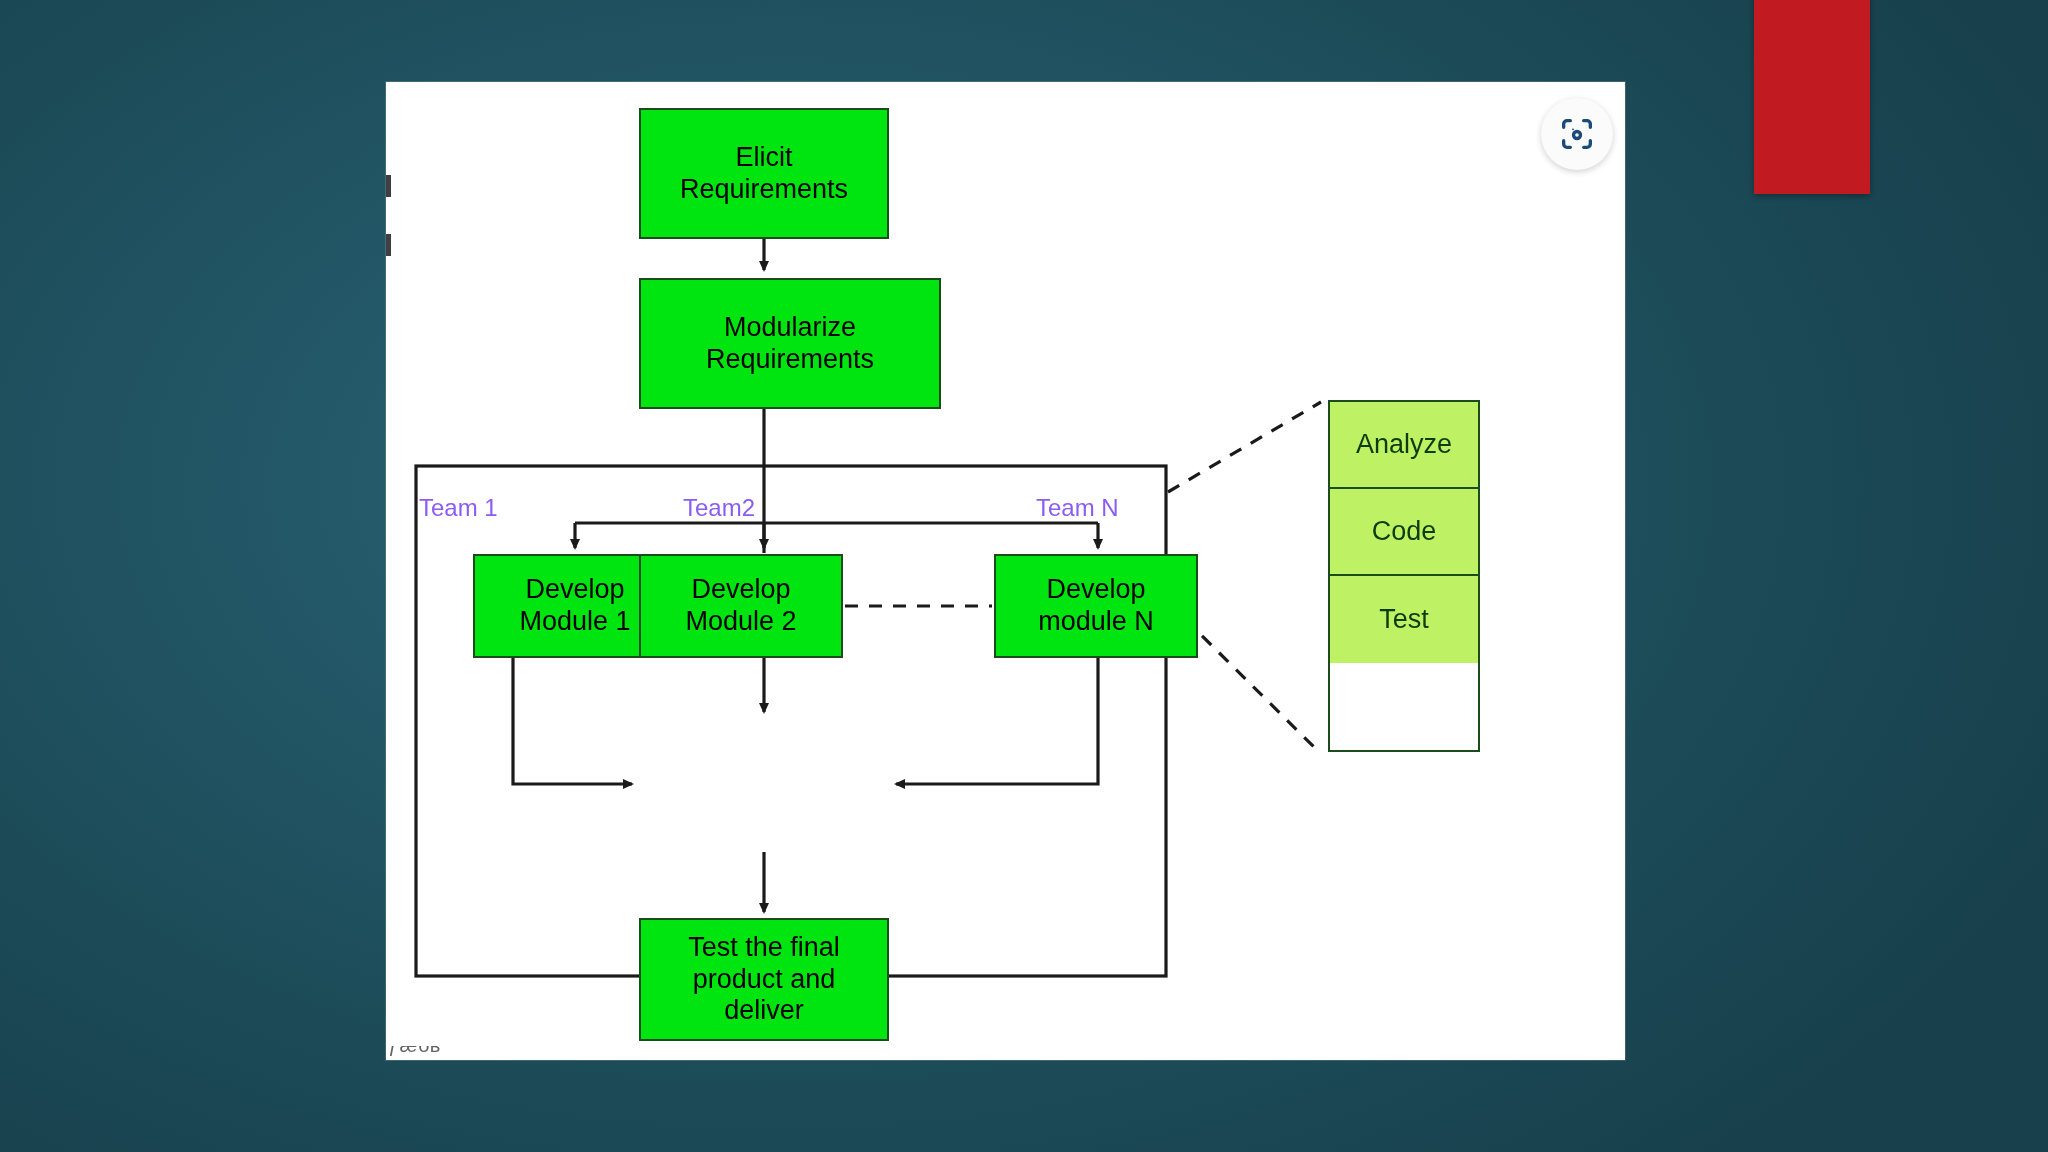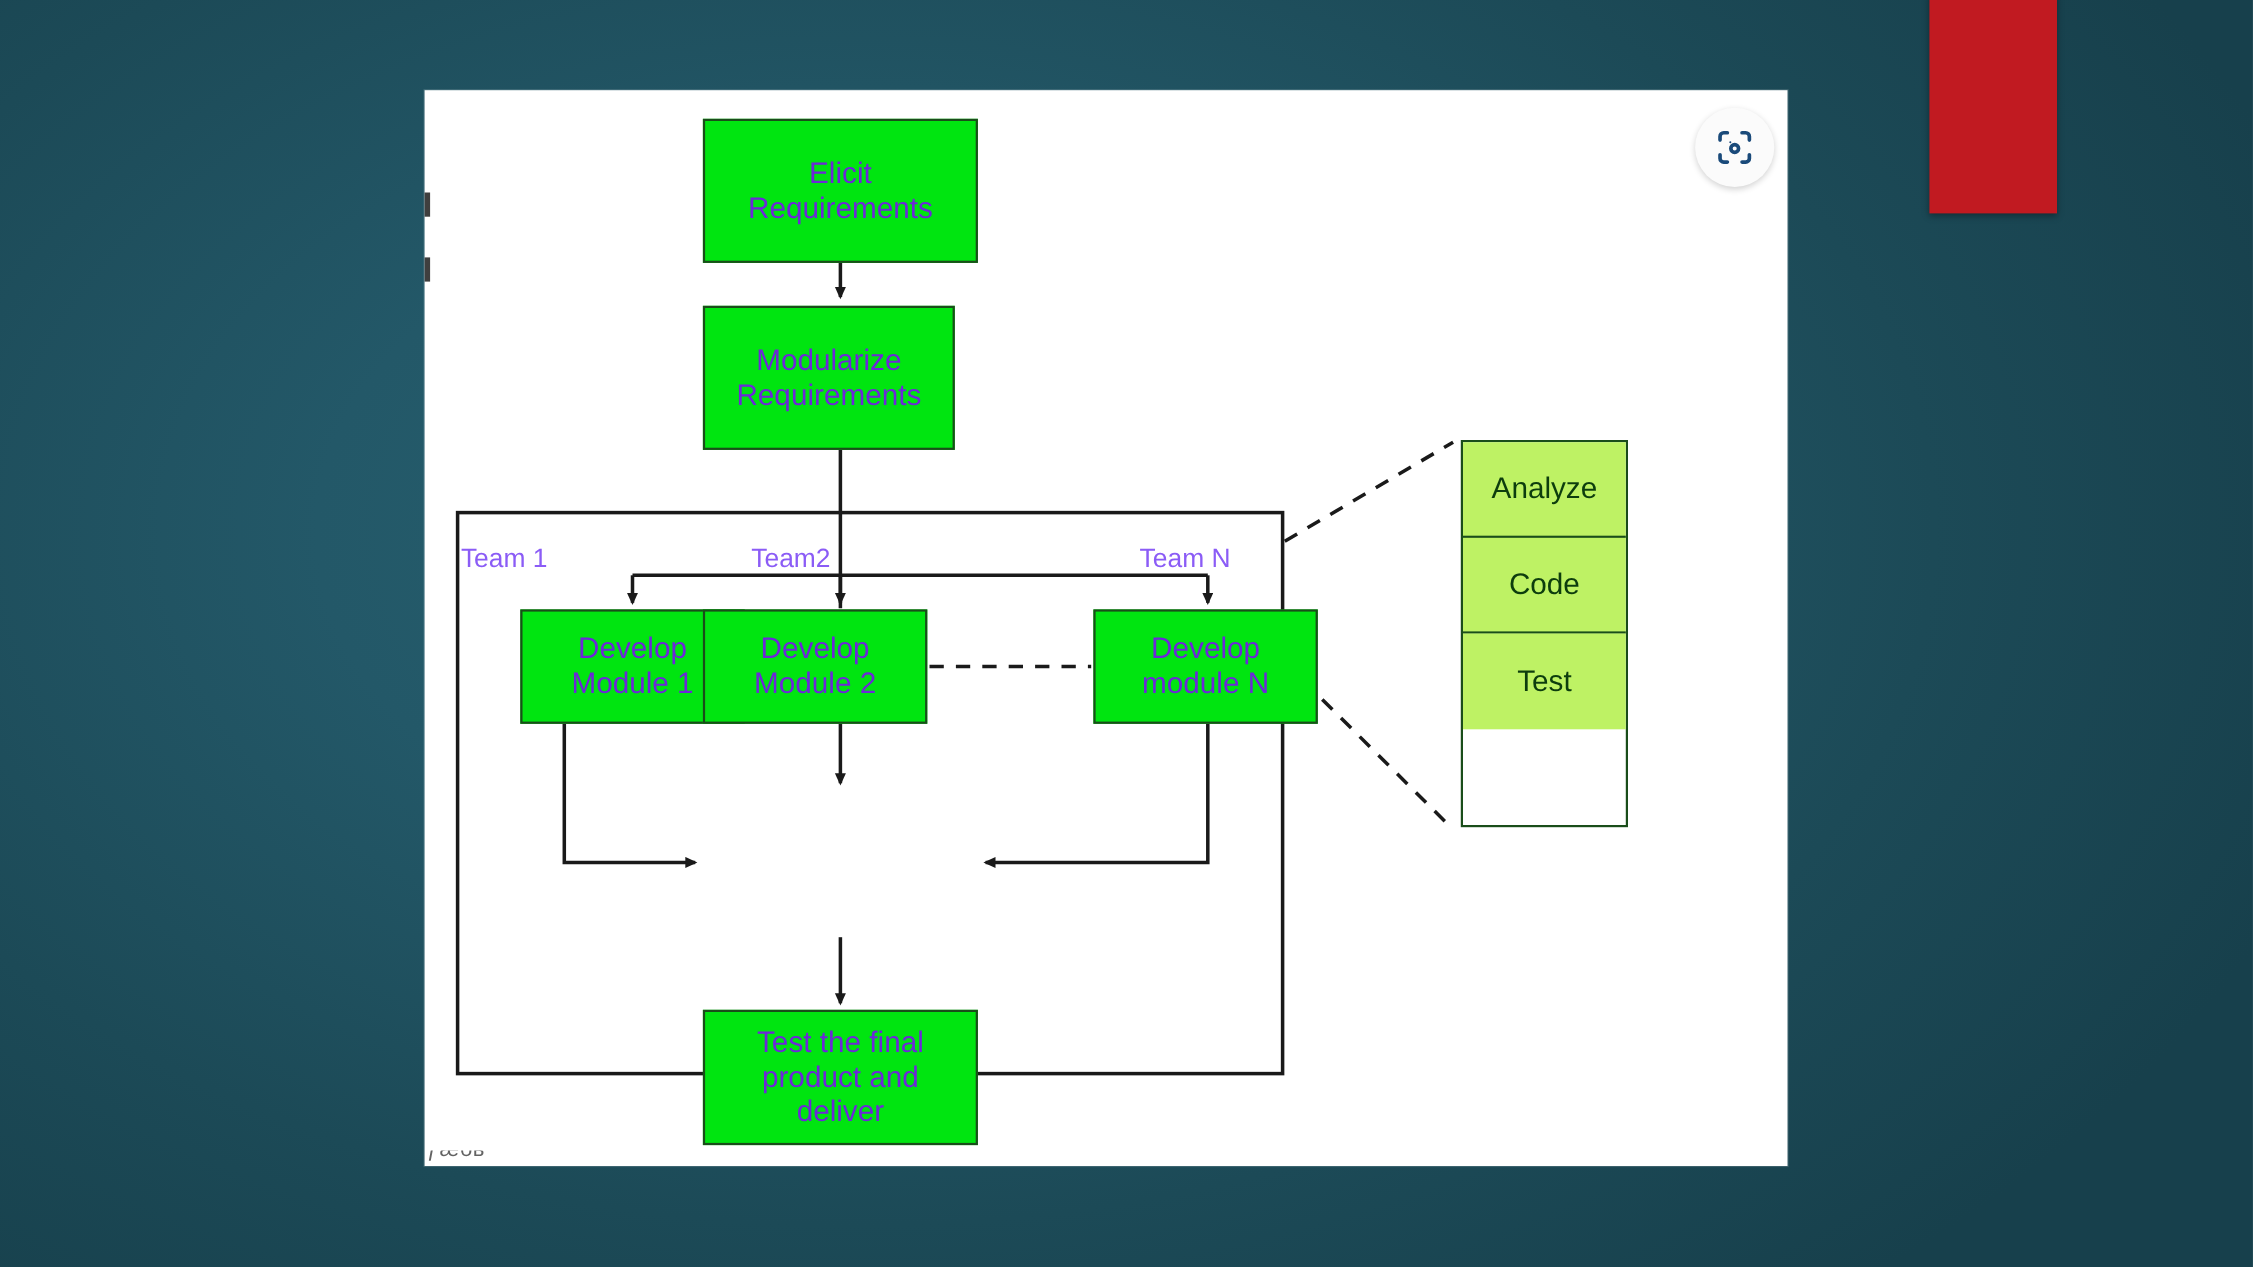--- a/index.html
+++ b/index.html
@@ -77,34 +77,34 @@
   #svg-layer {
     position: absolute; left: 0; top: 0;
     width: 1239px; height: 978px;
   }
 
   
   .gbox {
     position: absolute;
     background: #00e510;
     border: 2px solid #1a4d1a;
-    color: #6d28d9;
+    color: #000000;
     display: flex;
     align-items: center;
     justify-content: center;
     text-align: center;
     font-size: 27px;
     line-height: 1.18;
     font-family: "Liberation Sans", sans-serif;
     white-space: pre-line;
     z-index: 3;
   }
 
   #b-elicit     { left: 253px; top: 26px;  width: 250px; height: 131px; }
-  #b-modularize { left: 253px; top: 196px; width: 229px; height: 131px; }
+  #b-modularize { left: 253px; top: 196px; width: 302px; height: 131px; }
   #b-mod1       { left: 87px;  top: 472px; width: 204px; height: 104px; }
   #b-mod2       { left: 253px; top: 472px; width: 204px; height: 104px; }
   #b-modn       { left: 608px; top: 472px; width: 204px; height: 104px; }
   #b-integrate  { left: 253px; top: 636px; width: 250px; height: 134px; }
   #b-final      { left: 253px; top: 836px; width: 250px; height: 123px; }
 
   
   #phase-stack {
     position: absolute;
     left: 942px; top: 318px;

